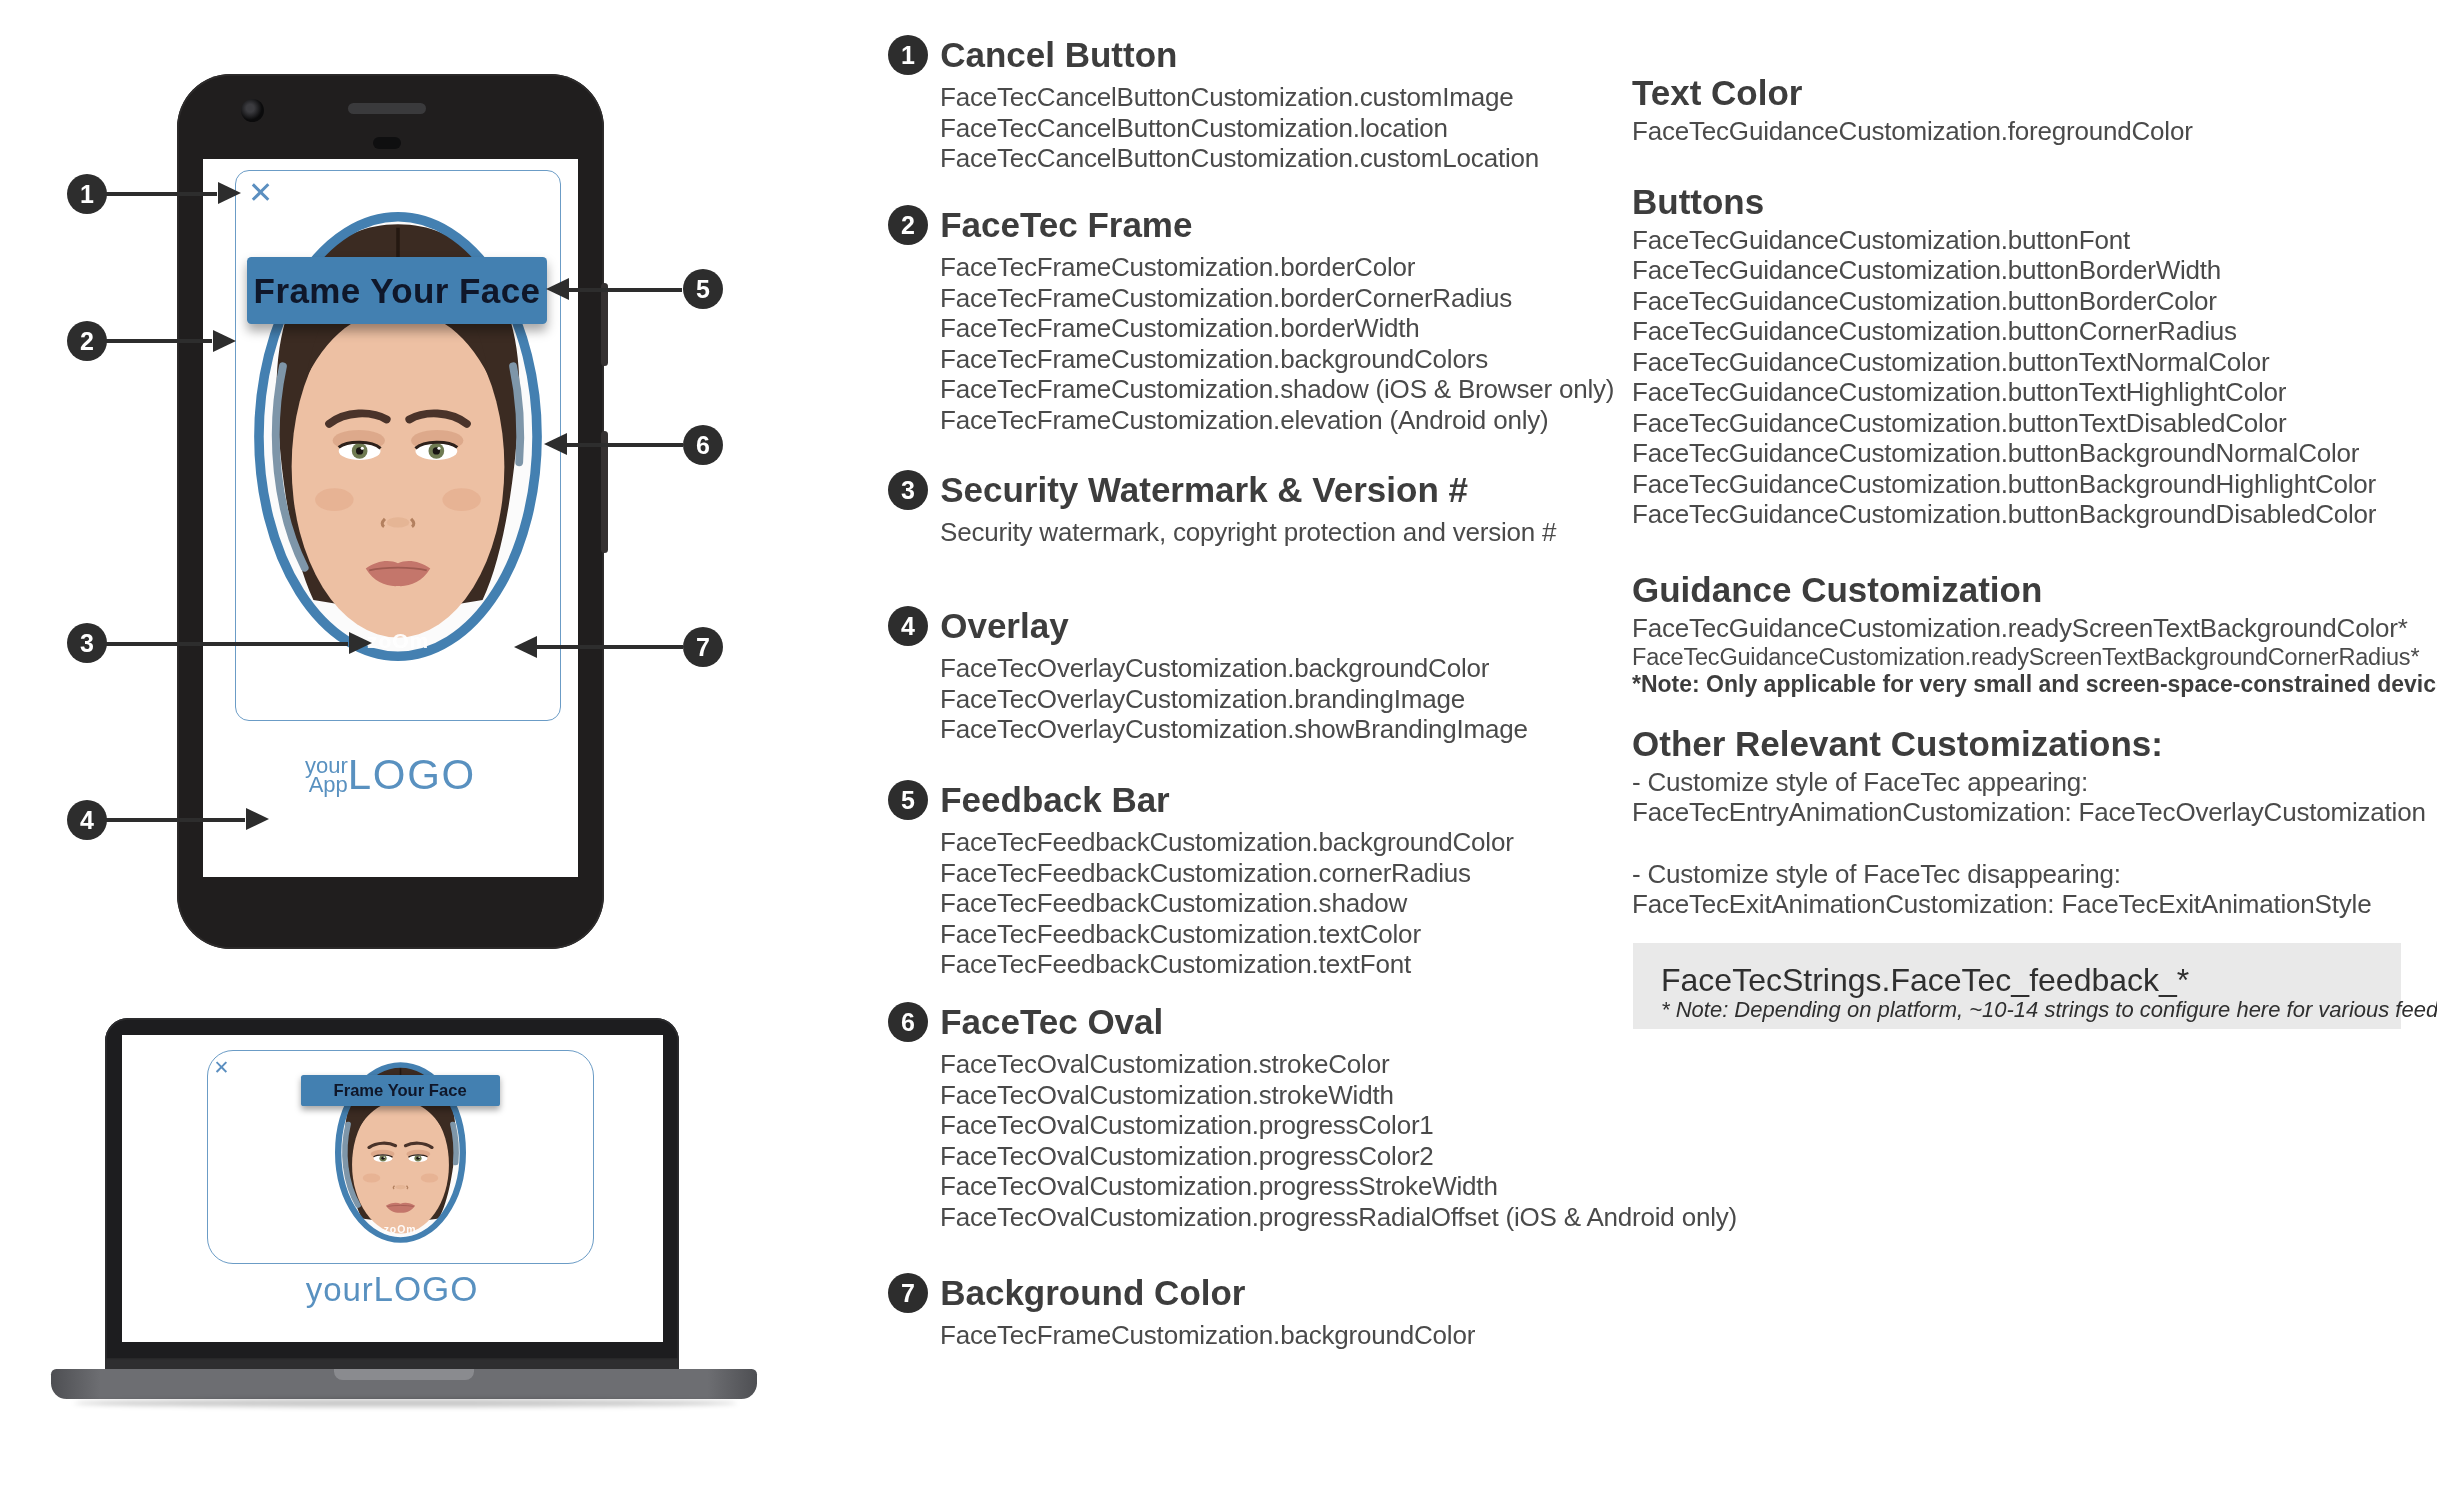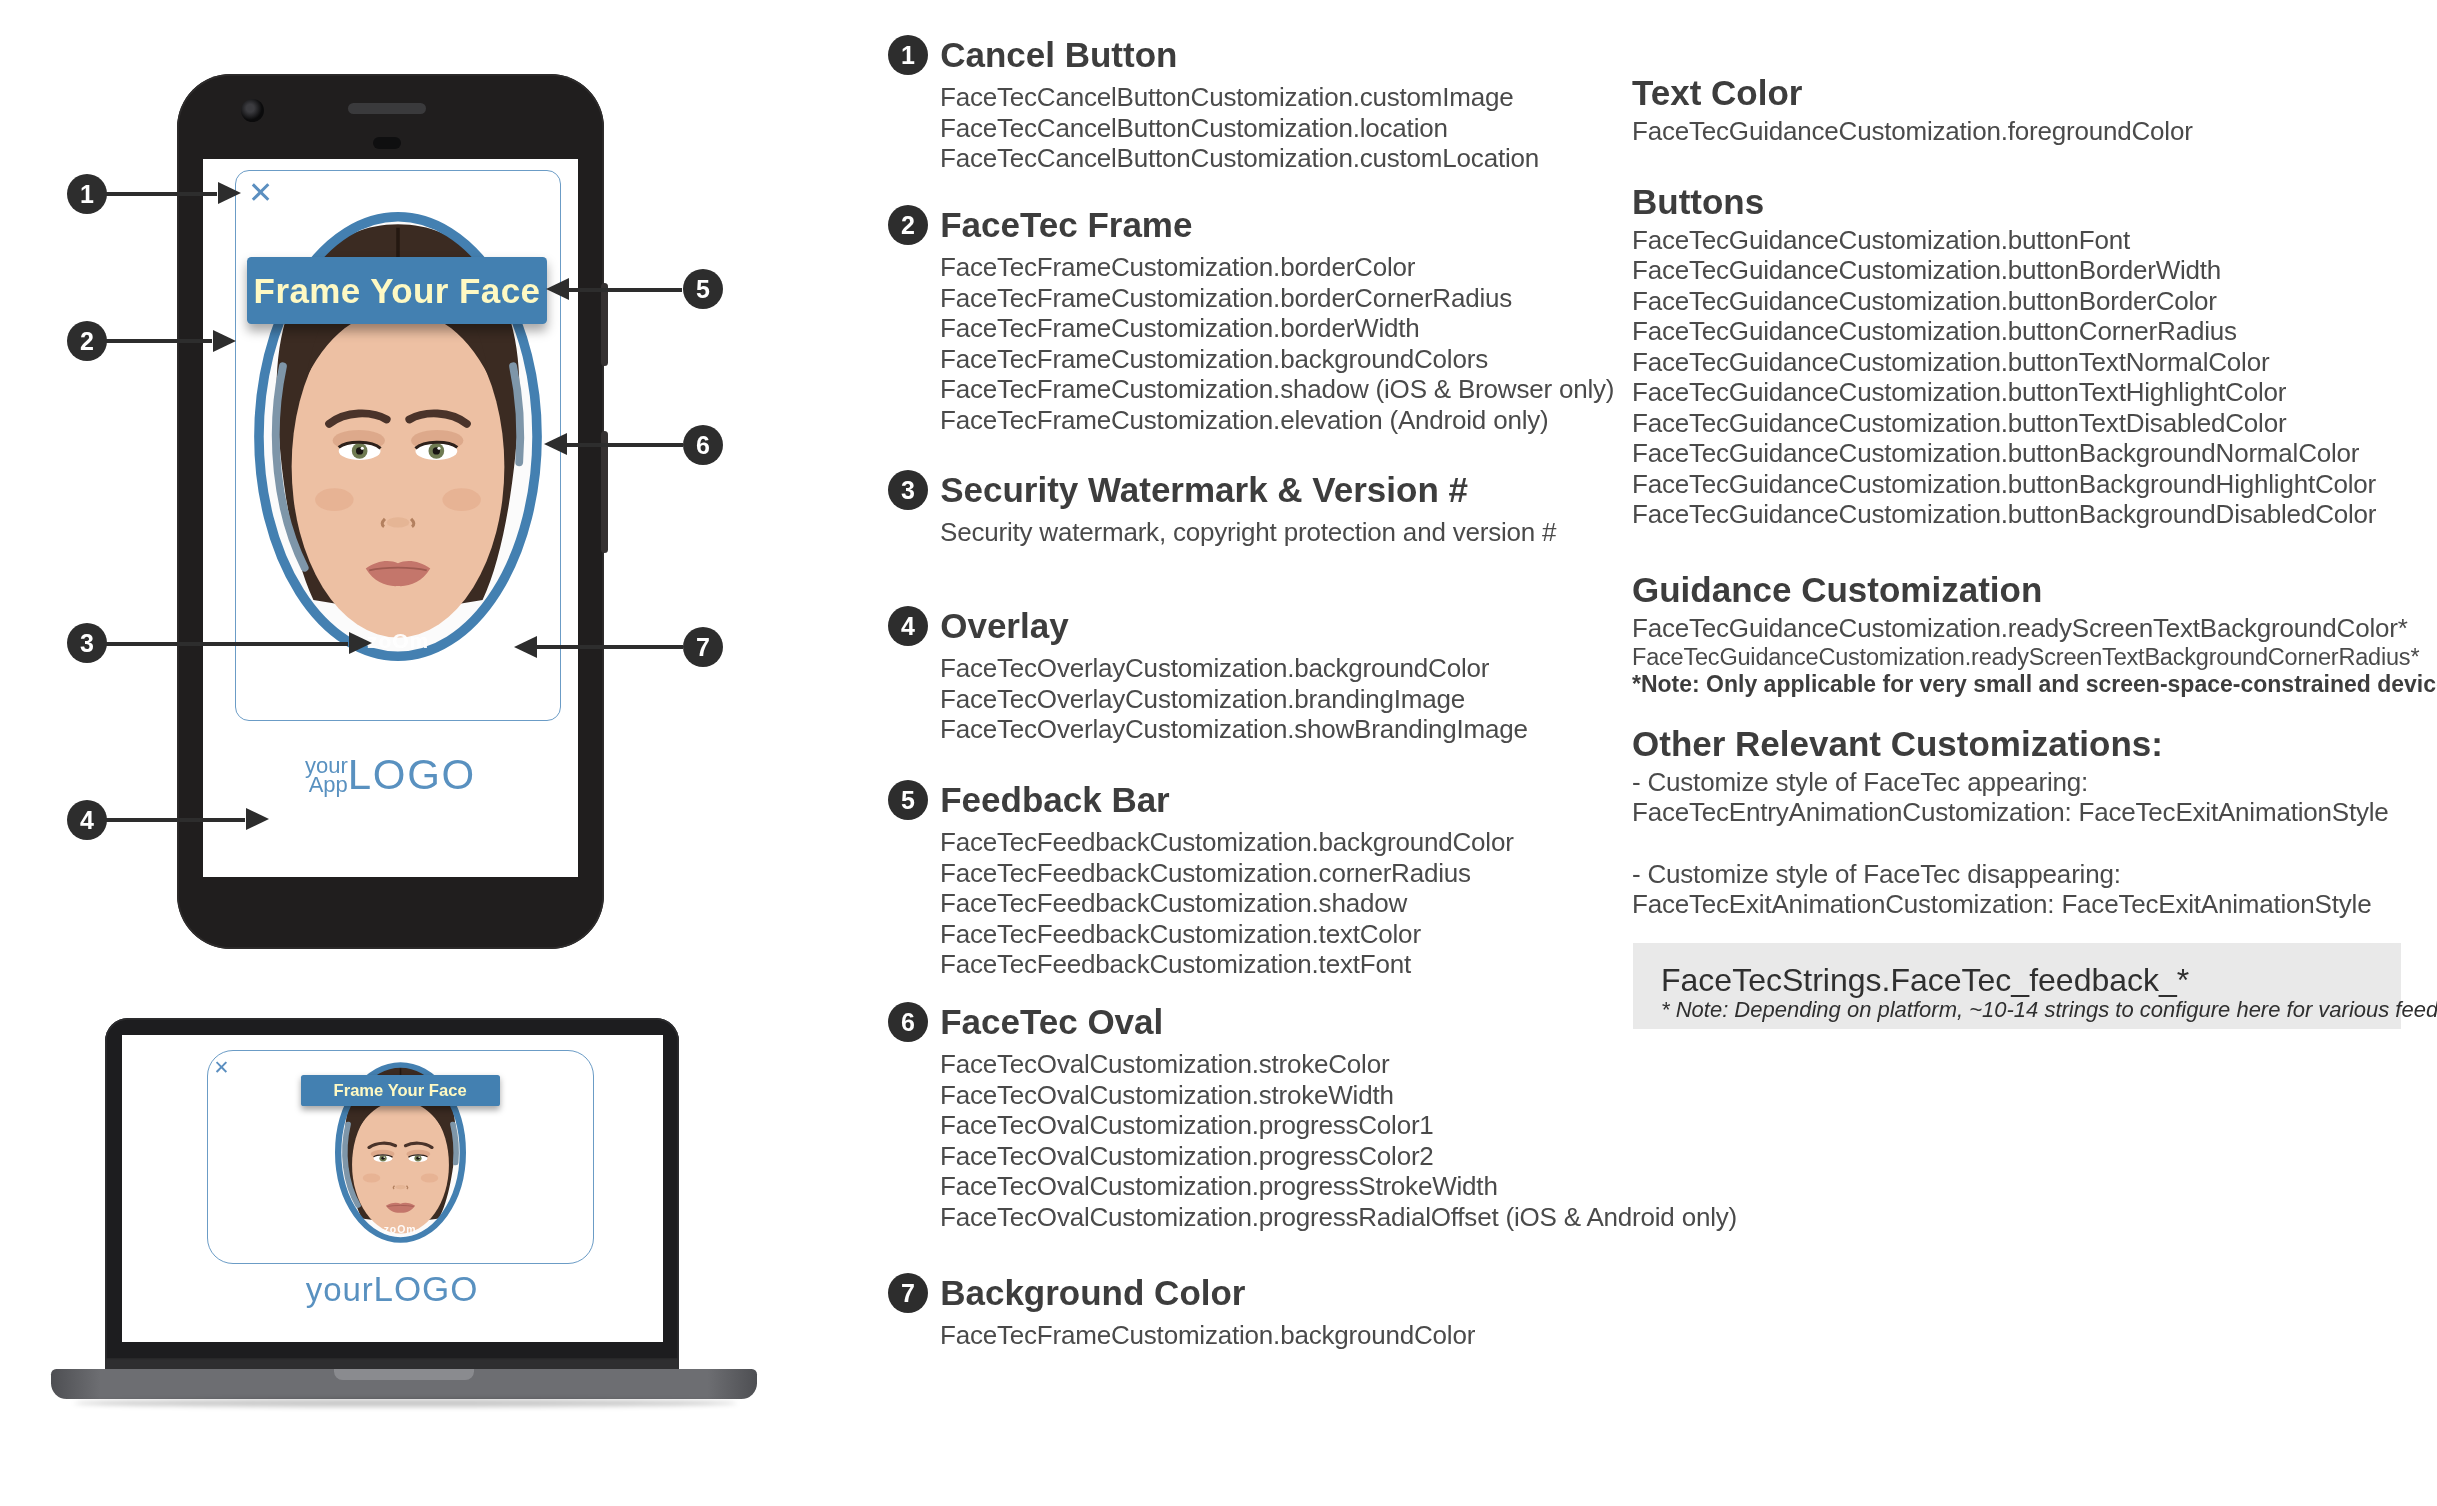--- a/index.html
+++ b/index.html
@@ -18,21 +18,21 @@
   .p-speaker{left:171px;top:29px;width:78px;height:11.3px;border-radius:6.1px;background:#3a3a3c;}
   .p-sensor{left:196px;top:63px;width:28px;height:12.2px;border-radius:6.1px;background:#0f0f10;}
   .p-btn{right:-4.4px;width:7.8px;background:#353131;border-radius:3.5px;}
   .p-screen{left:26px;top:85px;width:375px;height:718px;background:#ffffff;overflow:hidden;}
 
   .ft-frame{left:32px;top:11.3px;width:324px;height:549px;border:1.7px solid #6b9cc6;border-radius:14px;}
   .close-x{color:#5b8fc0;font-weight:400;line-height:1;}
   .phone .close-x{left:45px;top:19px;font-size:30px;}
 
   .feedback-bar{background:#4380b1;border-radius:4.4px;box-shadow:0 6.1px 10.5px rgba(0,0,0,0.35);
-                display:flex;align-items:center;justify-content:center;color:#fef9c3;}
+                display:flex;align-items:center;justify-content:center;color:#0f172a;}
   .phone .feedback-bar{left:44px;top:98px;width:300px;height:67px;font-size:35px;font-weight:700;letter-spacing:0.4px;}
 
   .watermark{color:#ffffff;text-align:center;font-weight:700;letter-spacing:0.9px;opacity:0.95;}
   .phone .watermark{left:51px;top:470px;width:288px;font-size:21px;}
 
   .app-logo{display:flex;align-items:center;justify-content:center;color:#5991c0;}
   .phone .app-logo{left:0;top:595px;width:375px;}
   .logo-stack{display:flex;flex-direction:column;align-items:flex-end;font-size:22px;line-height:19px;font-weight:400;}
   .logo-big{font-size:42px;font-weight:400;letter-spacing:1.7px;line-height:42px;}
 
@@ -337,21 +337,21 @@
     <div class="r-item">FaceTecGuidanceCustomization.readyScreenTextBackgroundColor*</div>
     <div class="r-item-sm">FaceTecGuidanceCustomization.readyScreenTextBackgroundCornerRadius*</div>
     <div class="r-note">*Note: Only applicable for very small and screen-space-constrained devices.</div>
   </div>
 </div>
 
 <div class="abs right-section" style="top:687px;">
   <div class="r-title">Other Relevant Customizations:</div>
   <div class="r-items">
     <div class="r-item">- Customize style of FaceTec appearing:</div>
-    <div class="r-item">FaceTecEntryAnimationCustomization: FaceTecExitAnimationStyle</div>
+    <div class="r-item">FaceTecEntryAnimationCustomization: FaceTecOverlayCustomization</div>
     <div class="r-gap"></div>
     <div class="r-item">- Customize style of FaceTec disappearing:</div>
     <div class="r-item">FaceTecExitAnimationCustomization: FaceTecExitAnimationStyle</div>
   </div>
 </div>
 
 <div class="abs strings-box">
   <div class="sb-title">FaceTecStrings.FaceTec_feedback_*</div>
   <div class="sb-note">* Note: Depending on platform, ~10-14 strings to configure here for various feedback.</div>
 </div>

